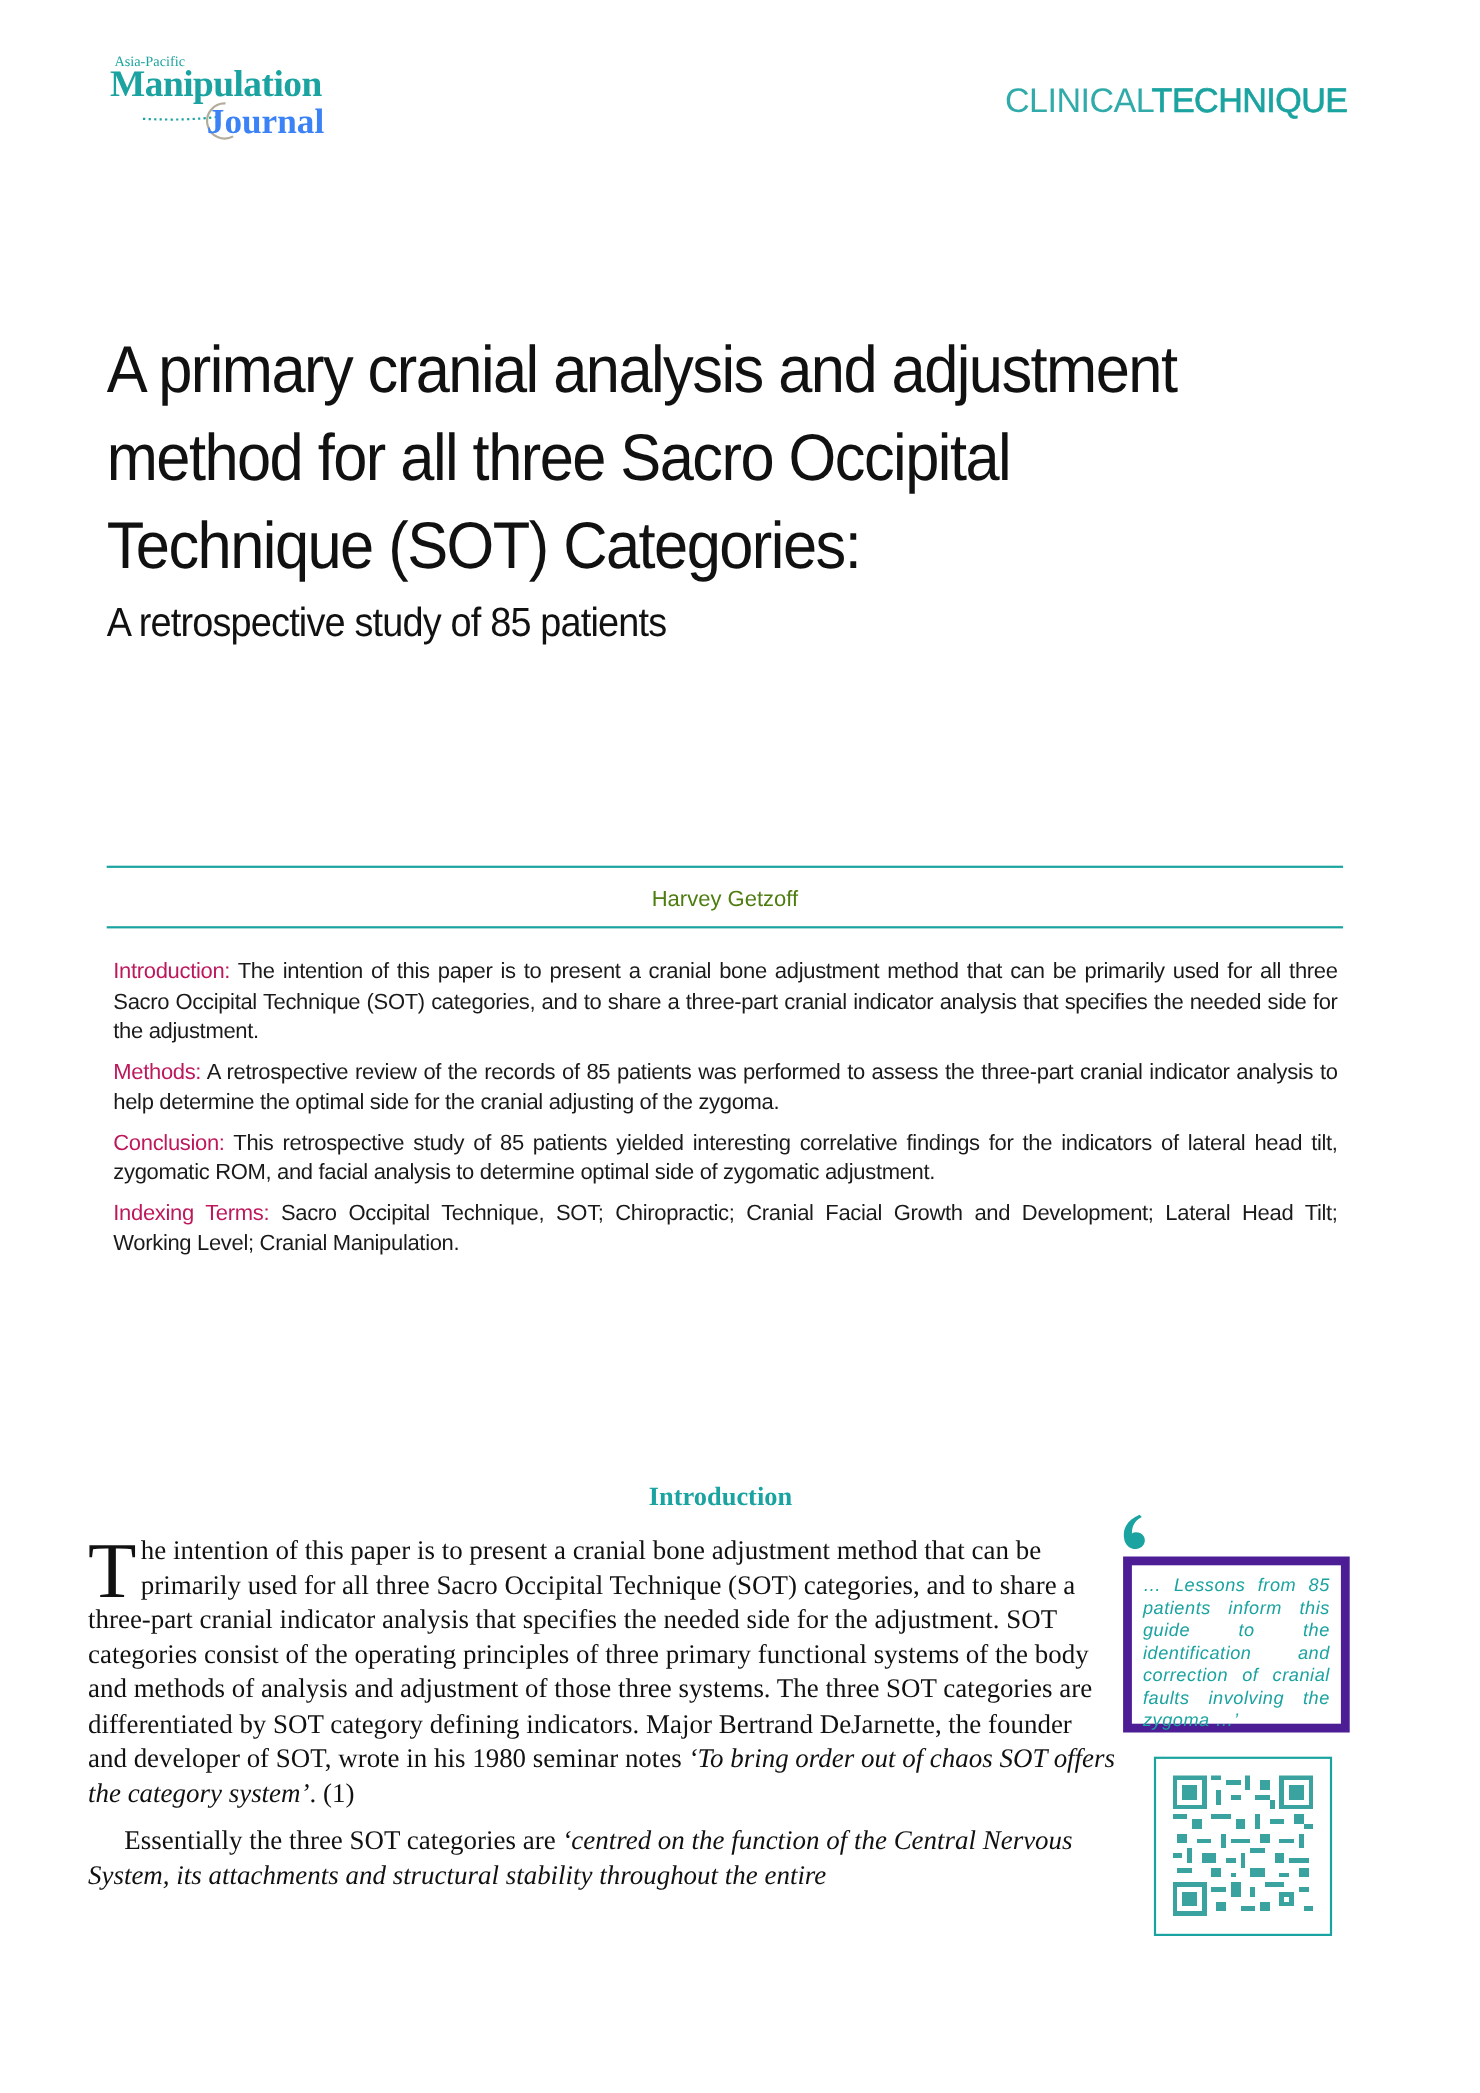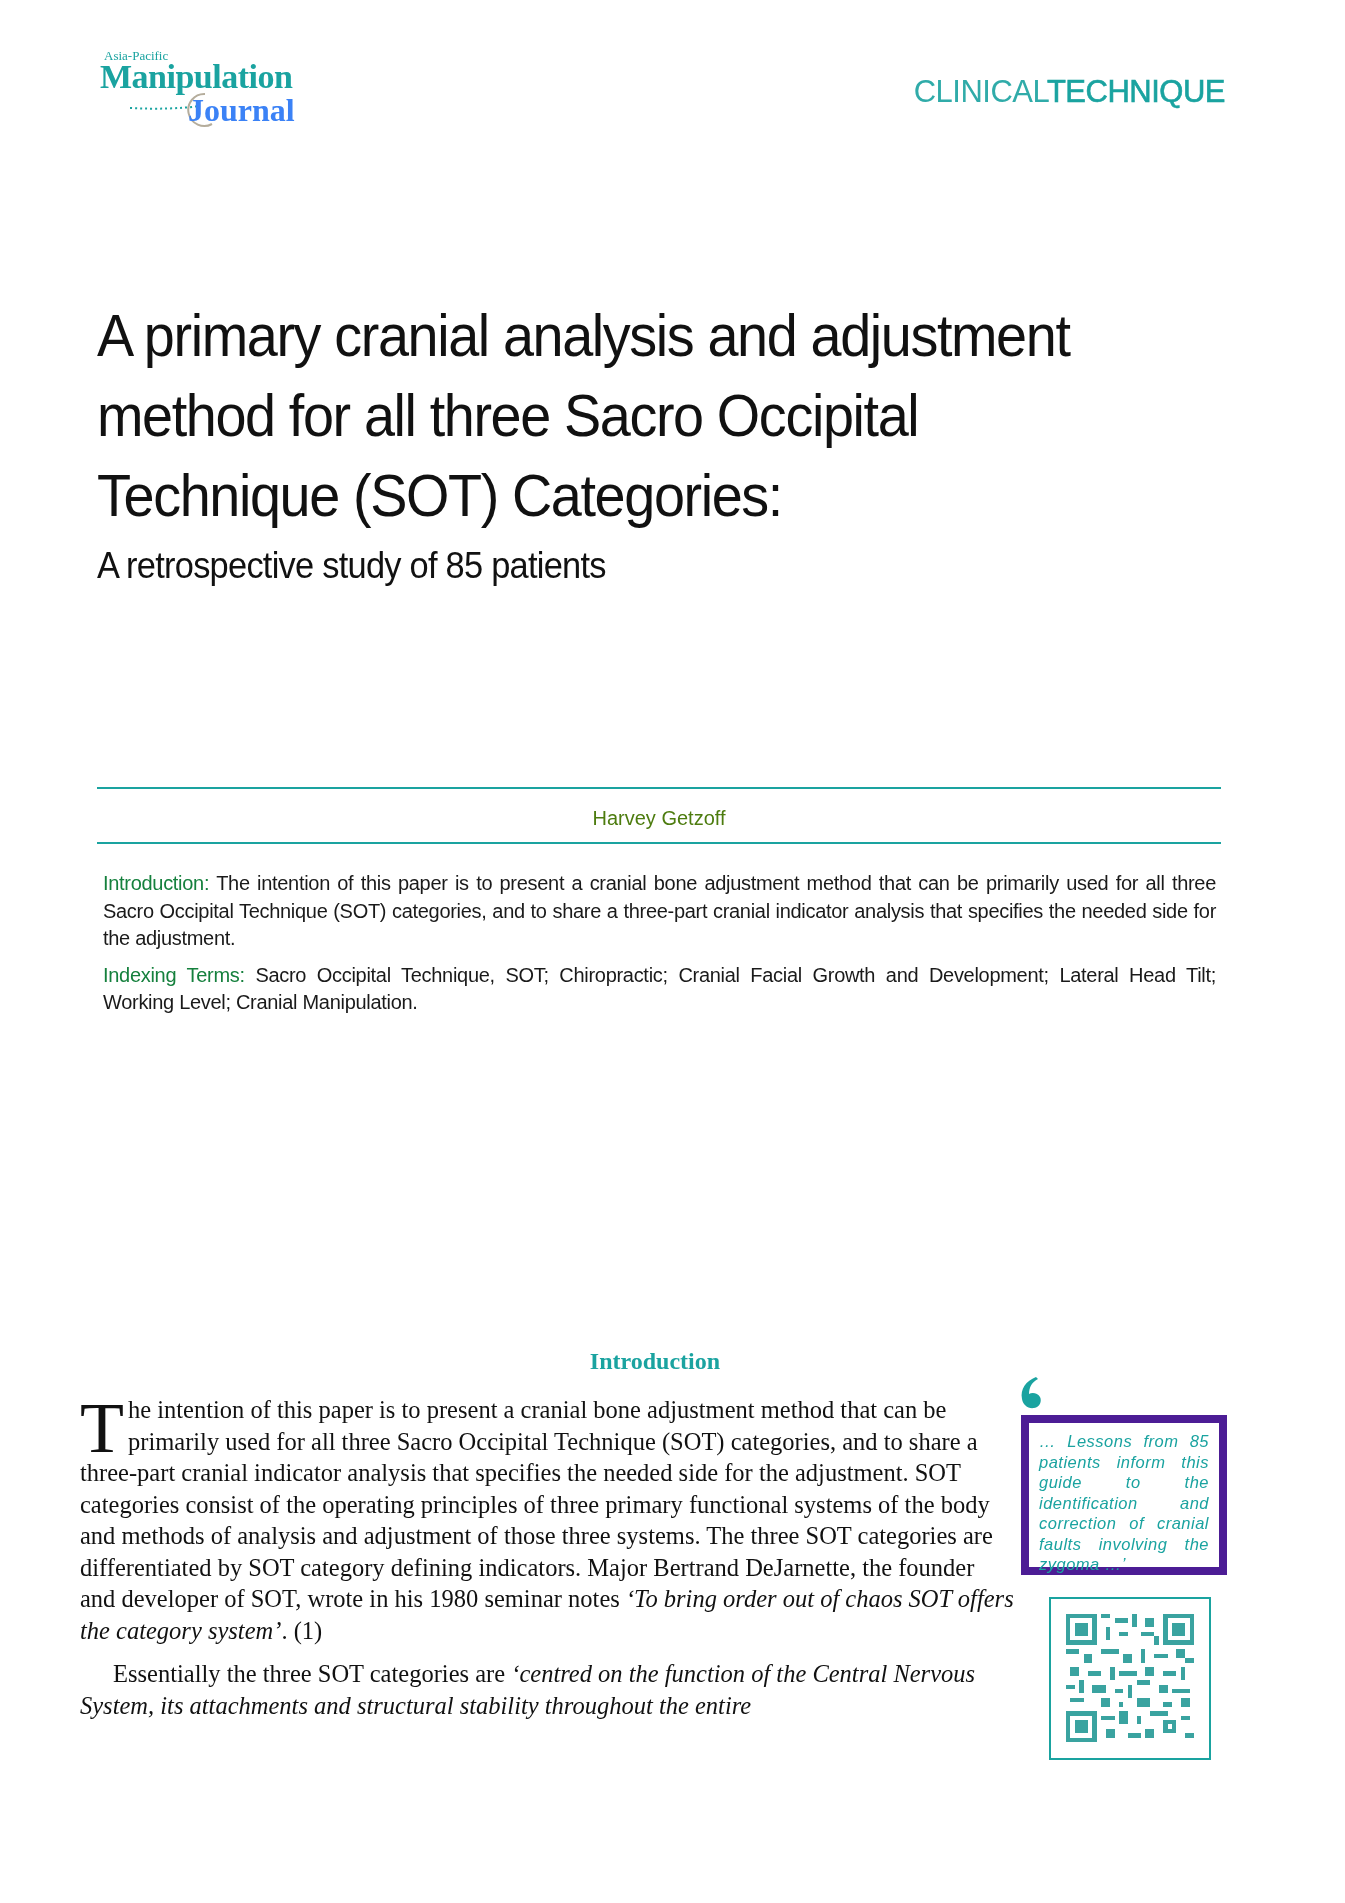--- a/index.html
+++ b/index.html
@@ -22,21 +22,21 @@
   .title { left: 97px; top: 296px; width: 1130px; font-family: "Liberation Sans", sans-serif; font-size: 60px; line-height: 80px; color: #111; letter-spacing: -1.5px; font-weight: normal; transform: scaleX(0.93); transform-origin: left top; }
   .subtitle { left: 97px; top: 545px; font-family: "Liberation Sans", sans-serif; font-size: 37px; color: #111; letter-spacing: -0.8px; transform: scaleX(0.93); transform-origin: left top; }
 
   
   .rule { left: 97px; width: 1124px; height: 2px; background: #1aa3a0; }
   .author { left: 97px; width: 1124px; top: 807px; text-align: center; font-family: "Liberation Sans", sans-serif; font-size: 20px; color: #4d7c0f; }
 
   
   .abstract { left: 103px; top: 870px; width: 1113px; font-family: "Liberation Sans", sans-serif; font-size: 20px; line-height: 27.5px; color: #1a1a1a; }
   .abstract p { margin: 0 0 9px 0; text-align: justify; letter-spacing: -0.3px; }
-  .abstract .lbl { color: #15803d; }
+  .abstract .lbl { color: #be185d; }
 
   
   .intro-heading { left: 0; width: 1310px; top: 1348px; text-align: center; font-family: "Liberation Serif", serif; font-weight: bold; font-size: 24px; color: #1aa3a0; }
   .body-text { left: 80px; top: 1394px; width: 935px; font-family: "Liberation Serif", serif; font-size: 24.5px; line-height: 31.5px; color: #111; }
   .body-text p { margin: 0; }
   .body-text p + p { margin-top: 12px; text-indent: 33px; }
   .dropcap { float: left; font-family: "Liberation Serif", serif; font-size: 72px; line-height: 56px; margin: 6px 4px 0 0; color: #111; }
 
   
   .pq-mark { left: 1014px; top: 1373px; width: 40px; height: 40px; }
@@ -65,20 +65,22 @@
 
 <h1 class="abs title" style="margin:0">A primary cranial analysis and adjustment method for all three Sacro Occipital Technique (SOT) Categories:</h1>
 <div class="abs subtitle">A retrospective study of 85 patients</div>
 
 <div class="abs rule" style="top:787px"></div>
 <div class="abs author">Harvey Getzoff</div>
 <div class="abs rule" style="top:842px"></div>
 
 <div class="abs abstract">
   <p><span class="lbl">Introduction:</span><span> The intention of this paper is to present a cranial bone adjustment method that can be primarily used for all three Sacro Occipital Technique (SOT) categories, and to share a three-part cranial indicator analysis that specifies the needed side for the adjustment.</span></p>
+  <p><span class="lbl">Methods:</span><span> A retrospective review of the records of 85 patients was performed to assess the three-part cranial indicator analysis to help determine the optimal side for the cranial adjusting of the zygoma.</span></p>
+  <p><span class="lbl">Conclusion:</span><span> This retrospective study of 85 patients yielded interesting correlative findings for the indicators of lateral head tilt, zygomatic ROM, and facial analysis to determine optimal side of zygomatic adjustment.</span></p>
   <p><span class="lbl">Indexing Terms:</span><span> Sacro Occipital Technique, SOT; Chiropractic; Cranial Facial Growth and Development; Lateral Head Tilt; Working Level; Cranial Manipulation.</span></p>
 </div>
 
 <div class="abs intro-heading">Introduction</div>
 
 <div class="abs body-text">
   <p><span class="dropcap">T</span><span>he intention of this paper is to present a cranial bone adjustment method that can be primarily used for all three Sacro Occipital Technique (SOT) categories, and to share a three-part cranial indicator analysis that specifies the needed side for the adjustment. SOT categories consist of the operating principles of three primary functional systems of the body and methods of analysis and adjustment of those three systems. The three SOT categories are differentiated by SOT category defining indicators. Major Bertrand DeJarnette, the founder and developer of SOT, wrote in his 1980 seminar notes </span><i>‘To bring order out of chaos SOT offers the category system’</i><span>. (1)</span></p>
   <p><span>Essentially the three SOT categories are </span><i>‘centred on the function of the Central Nervous System, its attachments and structural stability throughout the entire</i></p>
 </div>
 

